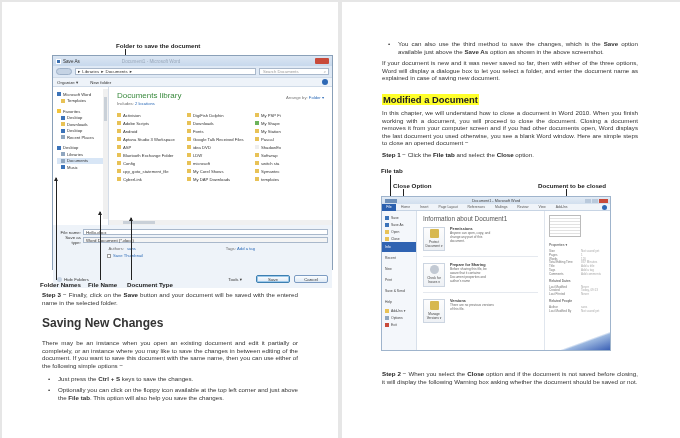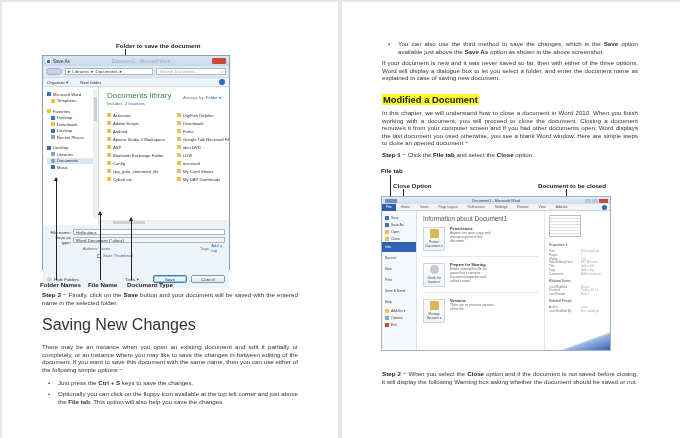--- a/index.html
+++ b/index.html
@@ -8,21 +8,21 @@
   .page { position: absolute; top: 2px; background: #fff; height: 436px; }
   .page-left { left: 2px; width: 336px; }
   .page-right { left: 342px; width: 338px; }
 
   .callout { position: absolute; font-size: 6.2px; font-weight: bold; color: #222; white-space: nowrap; }
   .arrow-v { position: absolute; width: 1px; background: #222; }
   .arrow-v::after { content: ""; position: absolute; left: -2px; bottom: -1px; border-left: 2.5px solid transparent; border-right: 2.5px solid transparent; border-top: 4px solid #222; }
   .arrow-up::after { bottom: auto; top: -1px; border-top: none; border-bottom: 4px solid #222; }
 
   
-  .dlg { position: absolute; left: 42px; top: 55px; width: 188px; height: 215px; border: 1px solid #8aa0b8; background: #dfe9f5; font-size: 4.6px; color: #333; }
+  .dlg { position: absolute; left: 52px; top: 55px; width: 281px; height: 215px; border: 1px solid #8aa0b8; background: #dfe9f5; font-size: 4.6px; color: #333; }
   .dlg-title { height: 10px; display: flex; align-items: center; padding-left: 3px; gap: 2px; background: linear-gradient(#dbe6f3, #c7d8ec); }
   .dlg-title .winicon { width: 5px; height: 5px; background: #3a6fb0; border: 1px solid #fff; }
   .dlg-title .ttl { font-size: 4.6px; }
   .dlg-title .faint { margin-left: 40px; color: #9aa9bc; }
   .dlg-close { margin-left: auto; width: 14px; height: 6px; background: #c84a3a; margin-right: 3px; border-radius: 1px; }
   .dlg-addr { height: 11px; display: flex; align-items: center; padding: 0 3px; gap: 3px; }
   .navbtns { width: 16px; height: 7px; border-radius: 4px; background: #c5d3e4; border: 1px solid #9db0c8; }
   .addrbox { flex: 1; height: 7px; border: 1px solid #a9b8cb; background: #fff; display: flex; align-items: center; padding: 0 2px; gap: 2px; }
   .addrbox .crumb { font-size: 4.4px; }
   .searchbox { width: 70px; height: 7px; border: 1px solid #a9b8cb; background: #fff; font-size: 4.2px; color: #999; padding-left: 3px; display: flex; align-items: center; justify-content: space-between; padding-right: 2px; }
@@ -65,21 +65,21 @@
   .chk { width: 4px; height: 4px; border: 1px solid #999; background: #fff; }
   .dlg-foot { position: absolute; left: 0; right: 0; bottom: -18px; height: 18px; background: #eef3f9; display: flex; align-items: center; padding: 0 4px; font-size: 4.4px; }
   .hidef { display: flex; align-items: center; gap: 2px; }
   .hidef .c { width: 5px; height: 5px; border-radius: 50%; background: #c7d3e2; }
   .tools { margin-left: auto; margin-right: 10px; }
   .btn { width: 34px; height: 8px; border: 1px solid #7c9bc2; border-radius: 2px; background: linear-gradient(#fbfdff, #dde8f4); display: flex; align-items: center; justify-content: center; font-size: 4.4px; margin-left: 4px; }
   .btn.primary { border-color: #3c7fb1; box-shadow: 0 0 0 1px #9cc8ea inset; }
 
   .p { font-size: 6.2px; line-height: 7.6px; text-align: justify; color: #333; }
   .p b { color: #222; }
-  h2.sect { font-weight: normal; font-size: 16px; color: #333; }
+  h2.sect { font-weight: bold; font-size: 12px; color: #333; }
   ul.bul { list-style: none; }
   ul.bul li { position: relative; padding-left: 16px; font-size: 6.2px; line-height: 7.6px; margin-bottom: 4px; text-align: justify; }
   ul.bul li::before { content: "•"; position: absolute; left: 6px; top: 0; }
 
   h2.hl { display: inline-block; background: #ffff2a; font-size: 9.4px; font-weight: bold; color: #222; padding: 0 1px; }
 
   
   .word { position: absolute; left: 381px; top: 196px; width: 230px; height: 155px; border: 1px solid #9fb4cc; background: #fff; font-size: 3.8px; overflow: hidden; }
   .w-title { height: 7px; background: linear-gradient(#e2ebf5, #d2dfee); display: flex; align-items: center; padding-left: 3px; position: relative; }
   .w-title .ttl { position: absolute; left: 0; right: 0; text-align: center; font-size: 3.8px; color: #444; }

